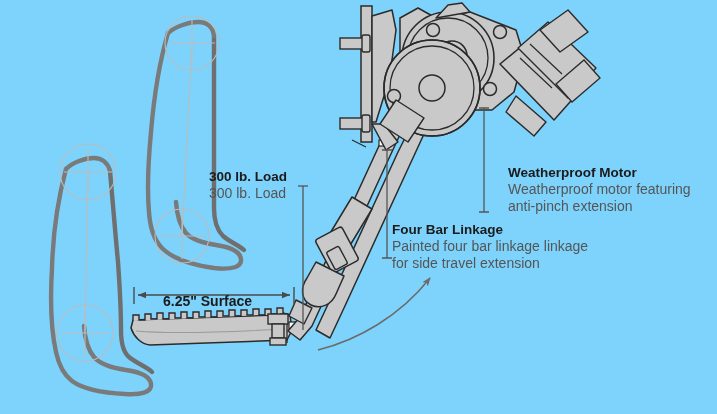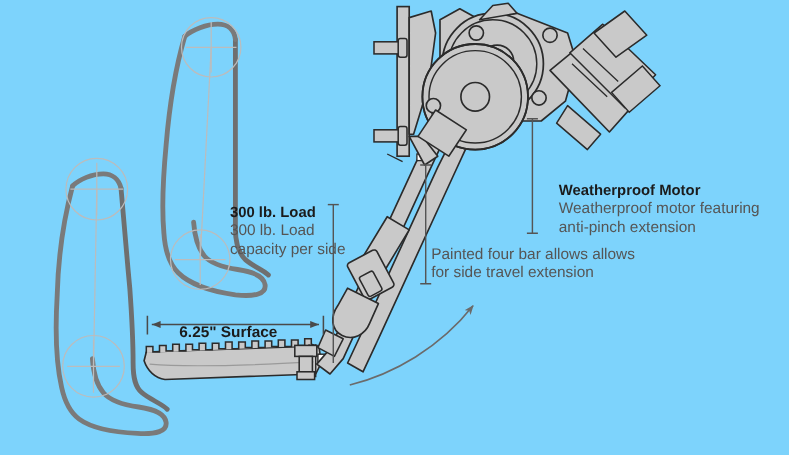--- a/index.html
+++ b/index.html
@@ -44,21 +44,21 @@
   .dim-label {
     position: absolute;
     font-family: "Liberation Sans", sans-serif;
     font-size: 14px;
     font-weight: bold;
     color: #1b1b1b;
     white-space: nowrap;
   }
   #callout-motor   { left: 508px; top: 165px; }
   #callout-linkage { left: 392px; top: 222px; }
-  #callout-load    { left: 209px; top: 185px; }
+  #callout-load    { left: 209px; top: 169px; }
   #label-surface   { left: 163px; top: 293px; }
 </style>
 </head>
 <body>
 
 <div id="stage">
 
   <svg id="diagram" viewBox="0 0 717 414" xmlns="http://www.w3.org/2000/svg">
 
     <defs>
@@ -193,25 +193,25 @@
     </g>
   </svg>
 
   <div class="callout" id="callout-motor">
     <div class="callout-title">Weatherproof Motor</div>
     <div class="callout-body">Weatherproof motor featuring</div>
     <div class="callout-body">anti-pinch extension</div>
   </div>
 
   <div class="callout" id="callout-linkage">
-    <div class="callout-body">Painted four bar allows allows</div>
+    <div class="callout-title">Four Bar Linkage</div>
+    <div class="callout-body">Painted four bar linkage linkage</div>
     <div class="callout-body">for side travel extension</div>
   </div>
 
   <div class="callout" id="callout-load">
     <div class="callout-title">300 lb. Load</div>
     <div class="callout-body">300 lb. Load</div>
-    <div class="callout-body">capacity per side</div>
   </div>
 
   <div class="dim-label" id="label-surface">6.25" Surface</div>
 
 </div>
 
 </body></html>

